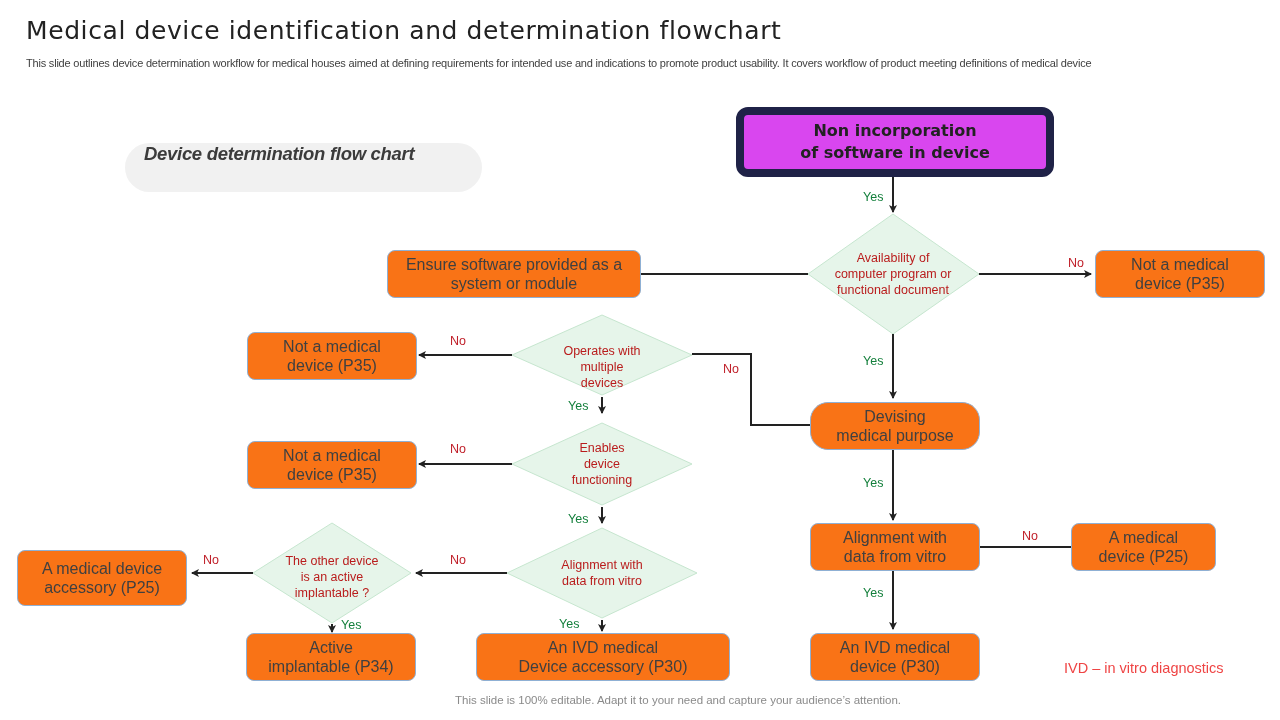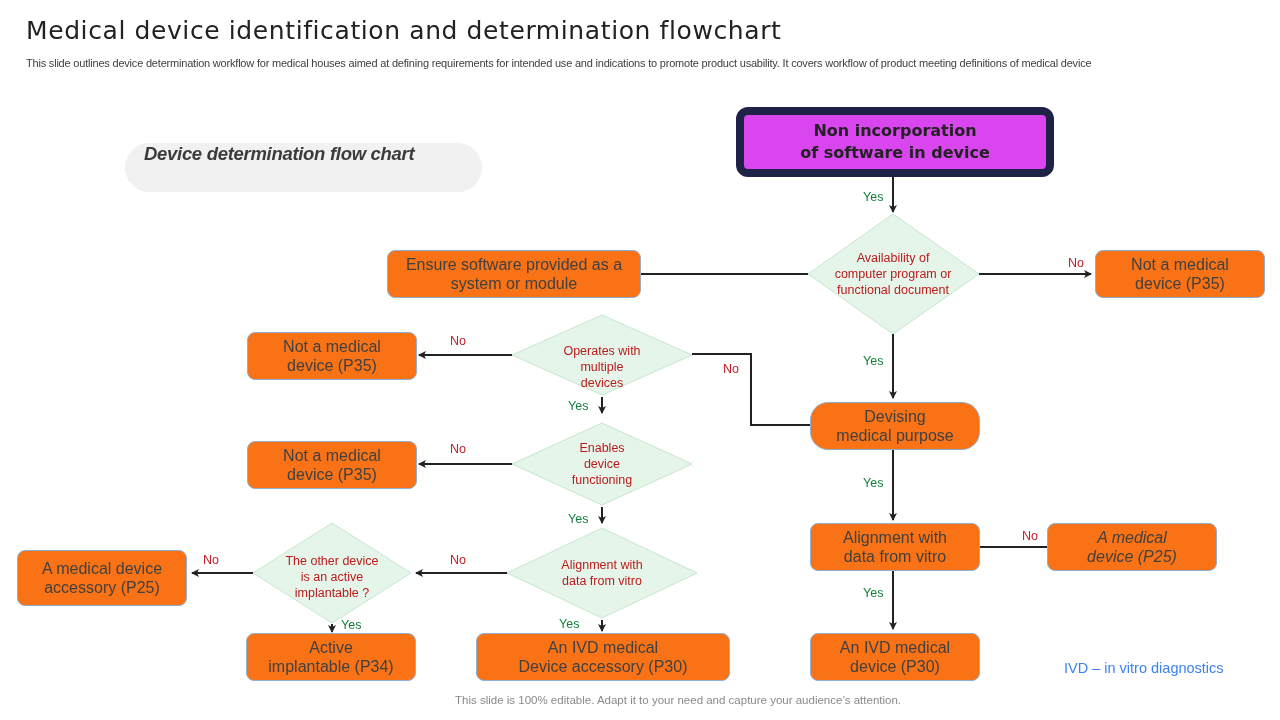--- a/index.html
+++ b/index.html
@@ -7,21 +7,21 @@
   .title { position: absolute; left: 26px; top: 16px; font-family: "DejaVu Sans", sans-serif; font-size: 25px; font-weight: 500; color: #222222; letter-spacing: 0.6px; white-space: nowrap; }
   .subtitle { position: absolute; left: 26px; top: 57px; font-size: 11px; color: #404040; white-space: nowrap; letter-spacing: -0.2px; }
   .footer { position: absolute; left: 14px; width: 1280px; top: 694px; text-align: center; font-size: 11.5px; color: #8a8a8a; margin-left: 24px; }
   .pill { position: absolute; left: 125px; top: 143px; width: 357px; height: 49px; border-radius: 25px; background: #f1f1f1; box-sizing: border-box; padding-left: 19px; display: flex; align-items: flex-start; font-size: 18.5px; font-weight: bold; color: #3b3b3b; letter-spacing: -0.3px; font-style: italic; }
   .start { position: absolute; left: 736px; top: 107px; width: 318px; height: 70px; box-sizing: border-box; border: 8px solid #1f2247; border-radius: 12px; background: #d946ef; display: flex; align-items: center; justify-content: center; text-align: center; font-family: "DejaVu Sans", sans-serif; font-weight: bold; font-size: 16px; color: #222; line-height: 22px; }
   .box { position: absolute; box-sizing: border-box; background: #f97316; border: 1px solid #8fb0d4; border-radius: 8px; display: flex; align-items: center; justify-content: center; text-align: center; font-size: 16px; color: #404040; line-height: 19px; white-space: pre-line; }
   .dtext { position: absolute; display: flex; align-items: center; justify-content: center; text-align: center; font-size: 12.5px; color: #b91c1c; line-height: 16px; white-space: pre-line; }
   .lbl { position: absolute; font-size: 12.5px; }
   .yes { color: #15803d; text-align: center; }
   .no { color: #c0202a; }
-  .note { position: absolute; left: 1064px; top: 660px; font-size: 14.5px; color: #3b82f6; white-space: nowrap; }
+  .note { position: absolute; left: 1064px; top: 660px; font-size: 14.5px; color: #ef4444; white-space: nowrap; }
   svg.lines { position: absolute; left: 0; top: 0; }
 </style>
 </head>
 <body>
 
 <div class="title">Medical device identification and determination flowchart</div>
 <div class="subtitle">This slide outlines device determination workflow for medical houses aimed at defining requirements for intended use and indications to promote product usability. It covers workflow of product meeting definitions of medical device</div>
 
 <div class="pill">
   <span>Device determination flow chart</span>
@@ -101,21 +101,21 @@
 <div class="box" style="left:1095px;top:250px;width:170px;height:48px;">Not a medical
 device (P35)</div>
 <div class="box" style="left:247px;top:332px;width:170px;height:48px;">Not a medical
 device (P35)</div>
 <div class="box" style="left:247px;top:441px;width:170px;height:48px;">Not a medical
 device (P35)</div>
 <div class="box" style="left:810px;top:402px;width:170px;height:48px;border-radius:18px;">Devising
 medical purpose</div>
 <div class="box" style="left:810px;top:523px;width:170px;height:48px;">Alignment with
 data from vitro</div>
-<div class="box" style="left:1047px;top:523px;width:170px;height:48px;font-style:italic;">A medical
+<div class="box" style="left:1071px;top:523px;width:145px;height:48px;">A medical
 device (P25)</div>
 <div class="box" style="left:810px;top:633px;width:170px;height:48px;">An IVD medical
 device (P30)</div>
 <div class="box" style="left:17px;top:550px;width:170px;height:56px;">A medical device
 accessory (P25)</div>
 <div class="box" style="left:246px;top:633px;width:170px;height:48px;">Active
 implantable (P34)</div>
 <div class="box" style="left:476px;top:633px;width:254px;height:48px;">An IVD medical
 Device accessory (P30)</div>
 

